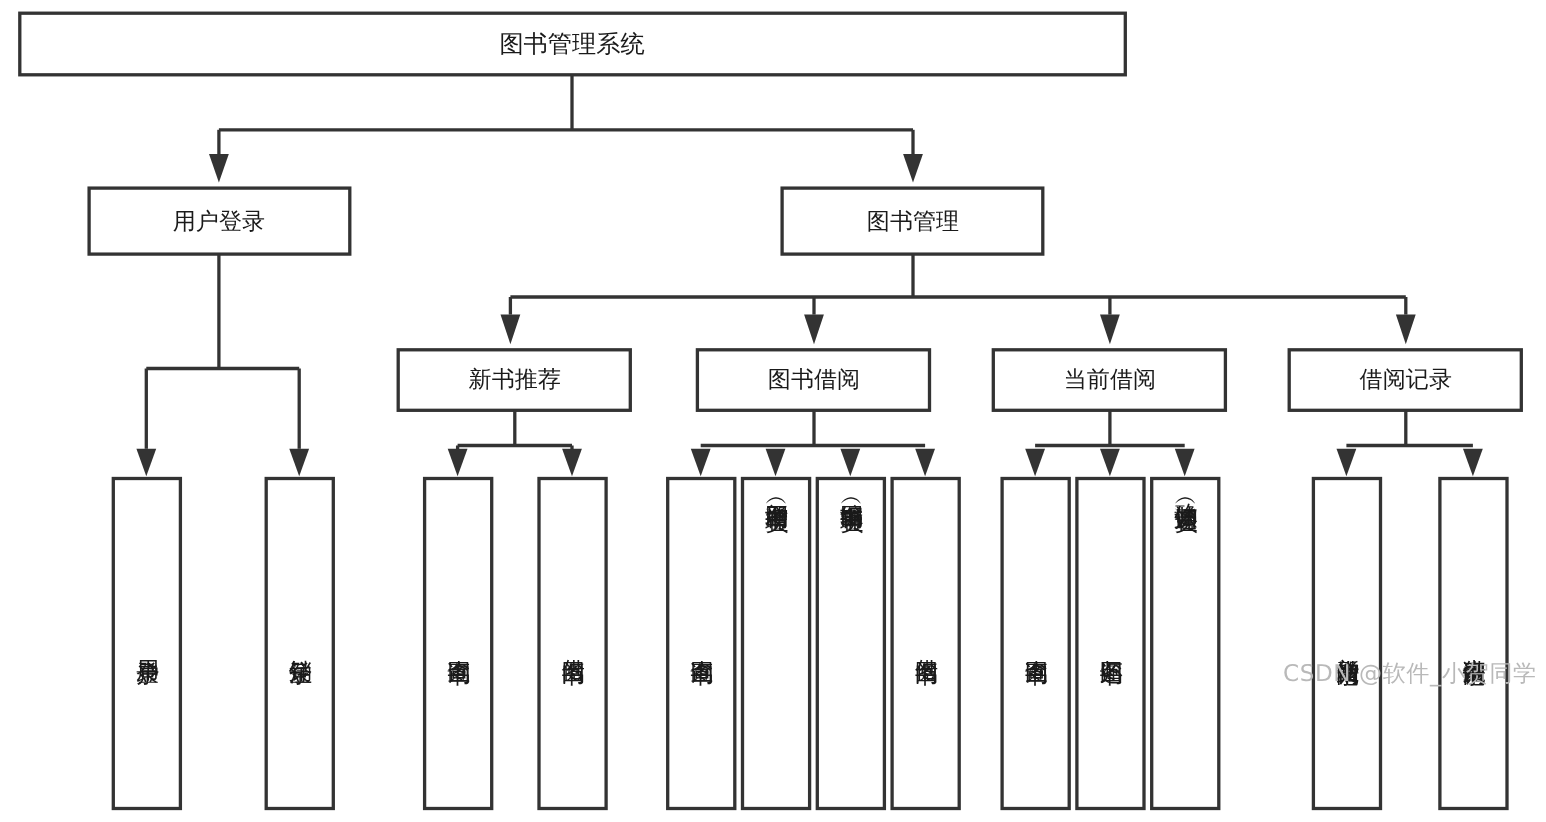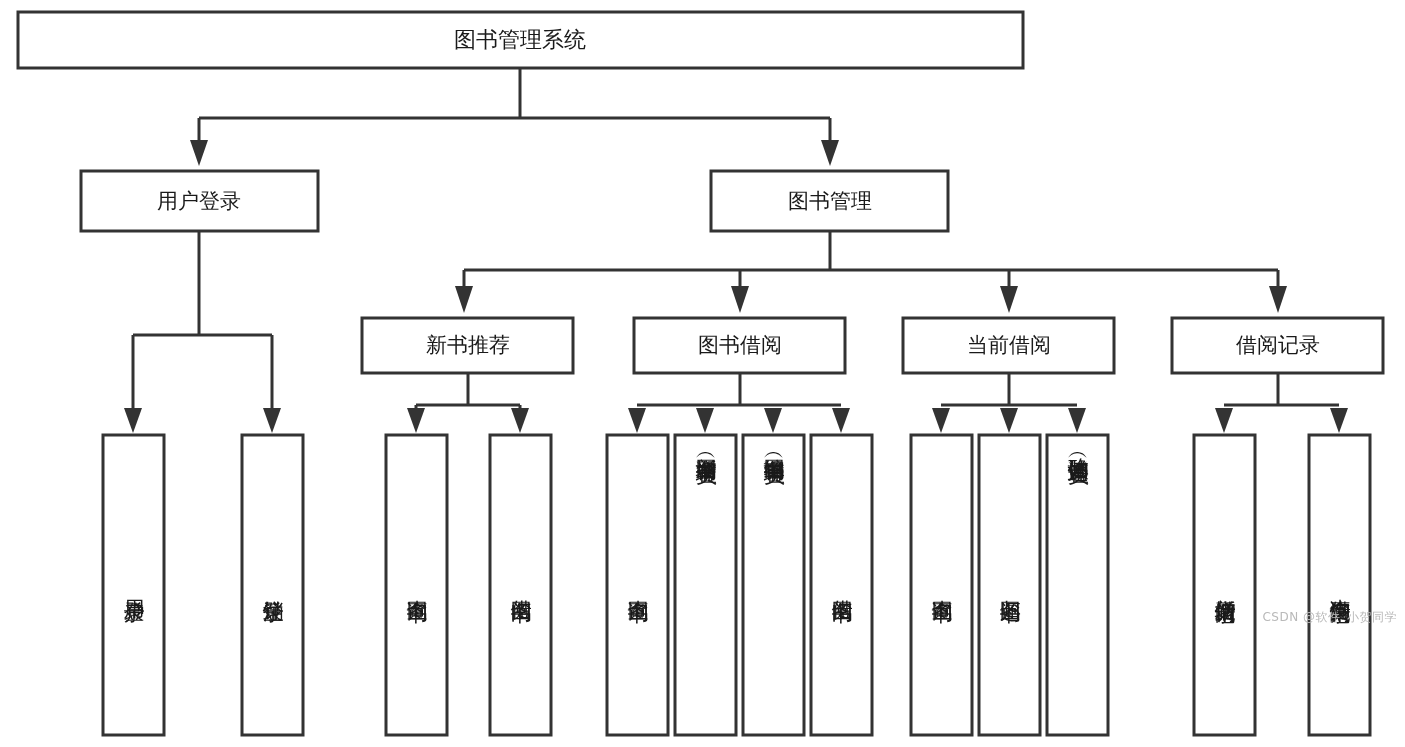--- a/index.html
+++ b/index.html
@@ -71,21 +71,21 @@
     line-height: 1.12;
     color: #1a1a1a;
     letter-spacing: 1px;
     white-space: nowrap;
   }
   .watermark {
     position: absolute;
     right: 8px;
     bottom: 4px;
     font-family: "DejaVu Sans", "Liberation Sans", sans-serif;
-    font-size: 12px;
+    font-size: 21px;
     color: #b9b9b9;
     letter-spacing: 0.5px;
     white-space: nowrap;
   }
 </style>
 </head>
 <body>
 
 <div id="diagram-root">
 

